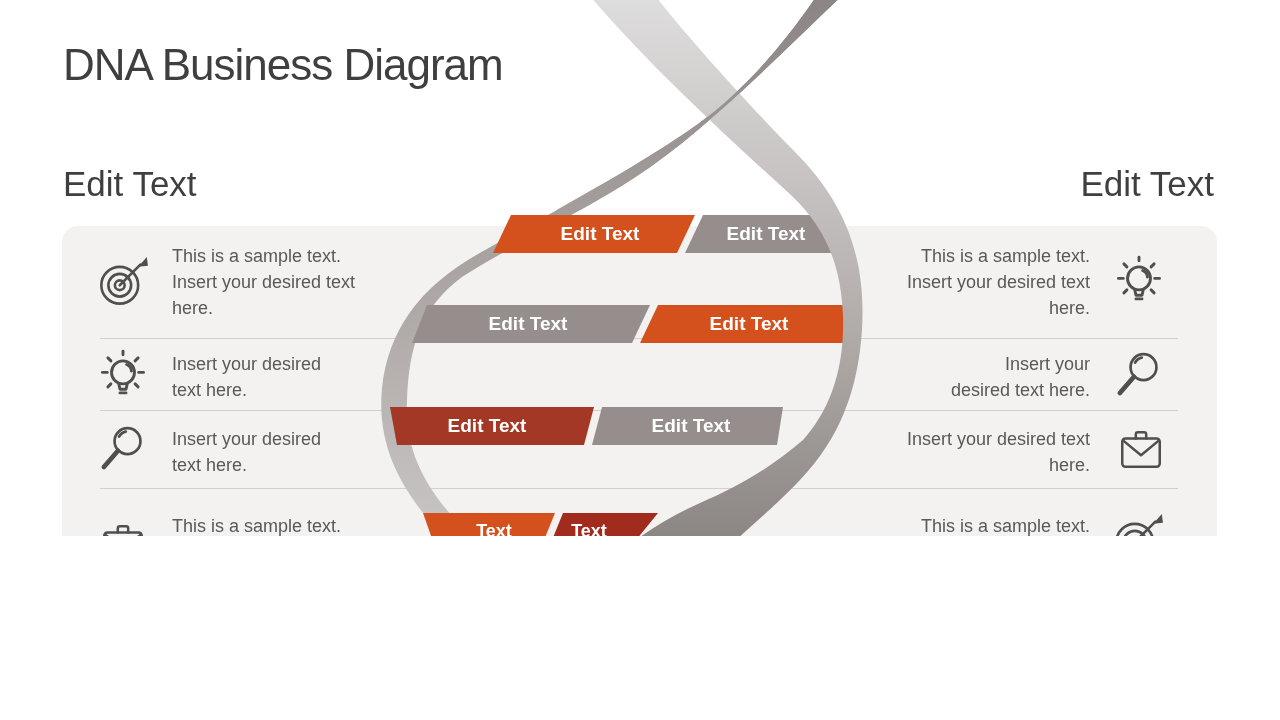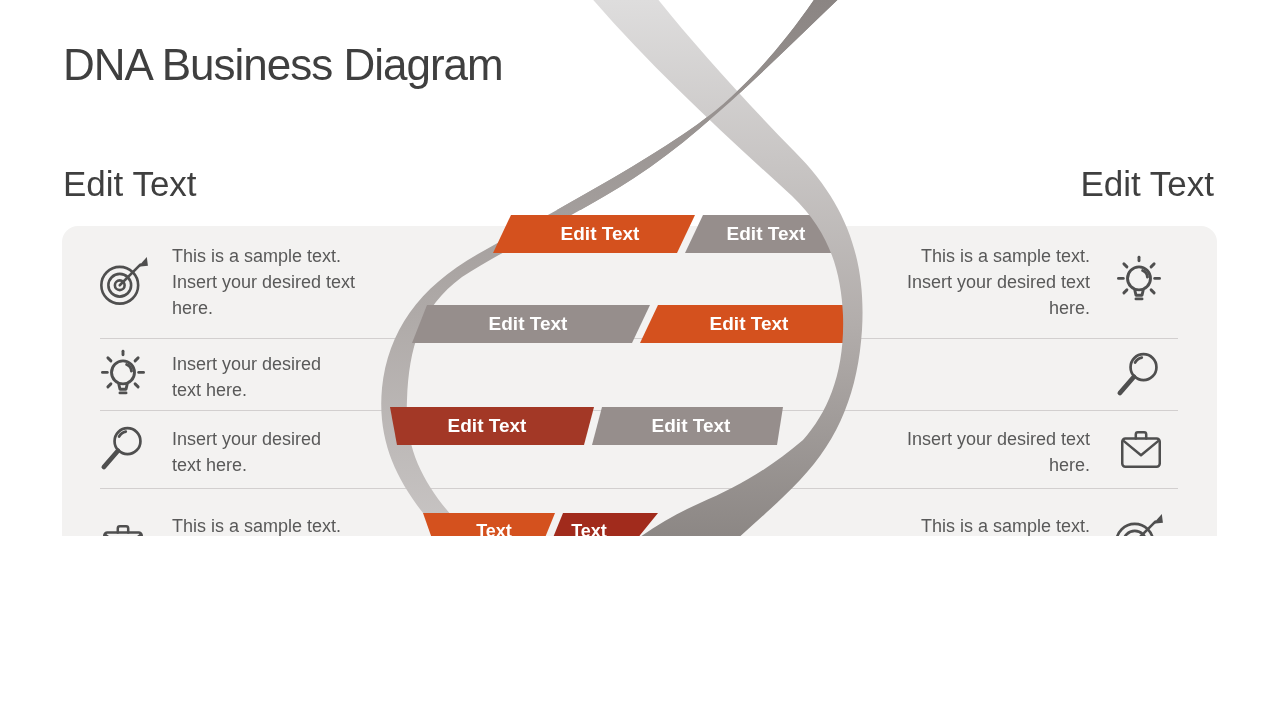--- a/index.html
+++ b/index.html
@@ -133,20 +133,22 @@
 text here.</div>
   <div class="abs rowtext l" style="top:426px;">Insert your desired
 text here.</div>
   <div class="abs rowtext l" style="top:513px;">This is a sample text.
 Insert your desired text
 here.</div>
 
   <div class="abs rowtext r" style="top:243px;">This is a sample text.
 Insert your desired text
 here.</div>
+  <div class="abs rowtext r" style="top:351px;">Insert your
+desired text here.</div>
   <div class="abs rowtext r" style="top:426px;">Insert your desired text
 here.</div>
   <div class="abs rowtext r" style="top:513px;">This is a sample text.
 Insert your desired text
 here.</div>
 
   <div class="icon" style="left:97px;top:256px;">
     <svg width="52" height="52" viewBox="0 0 48 48">
       <g class="ic">
         <circle cx="21" cy="27" r="17"></circle>

